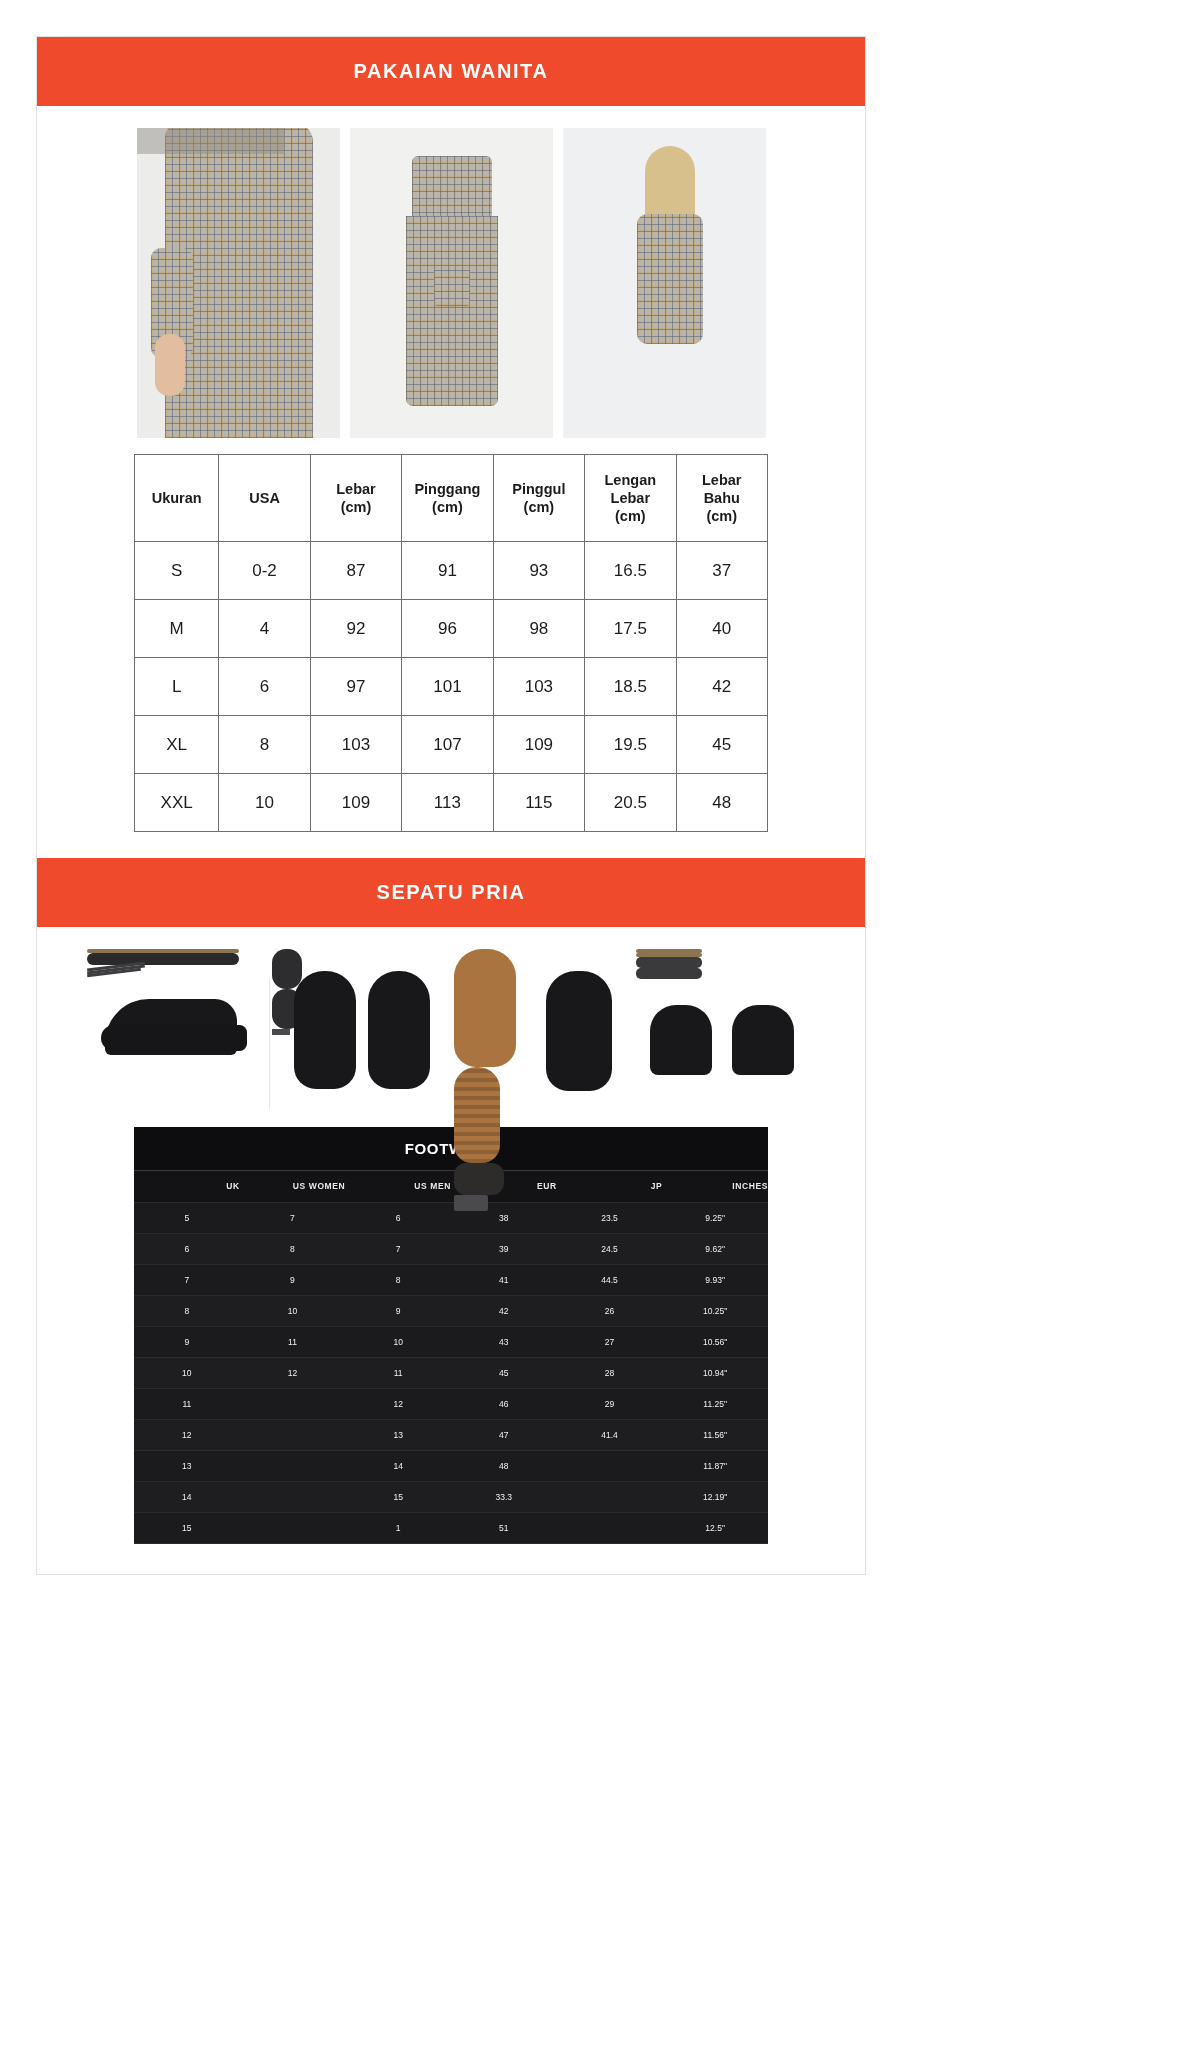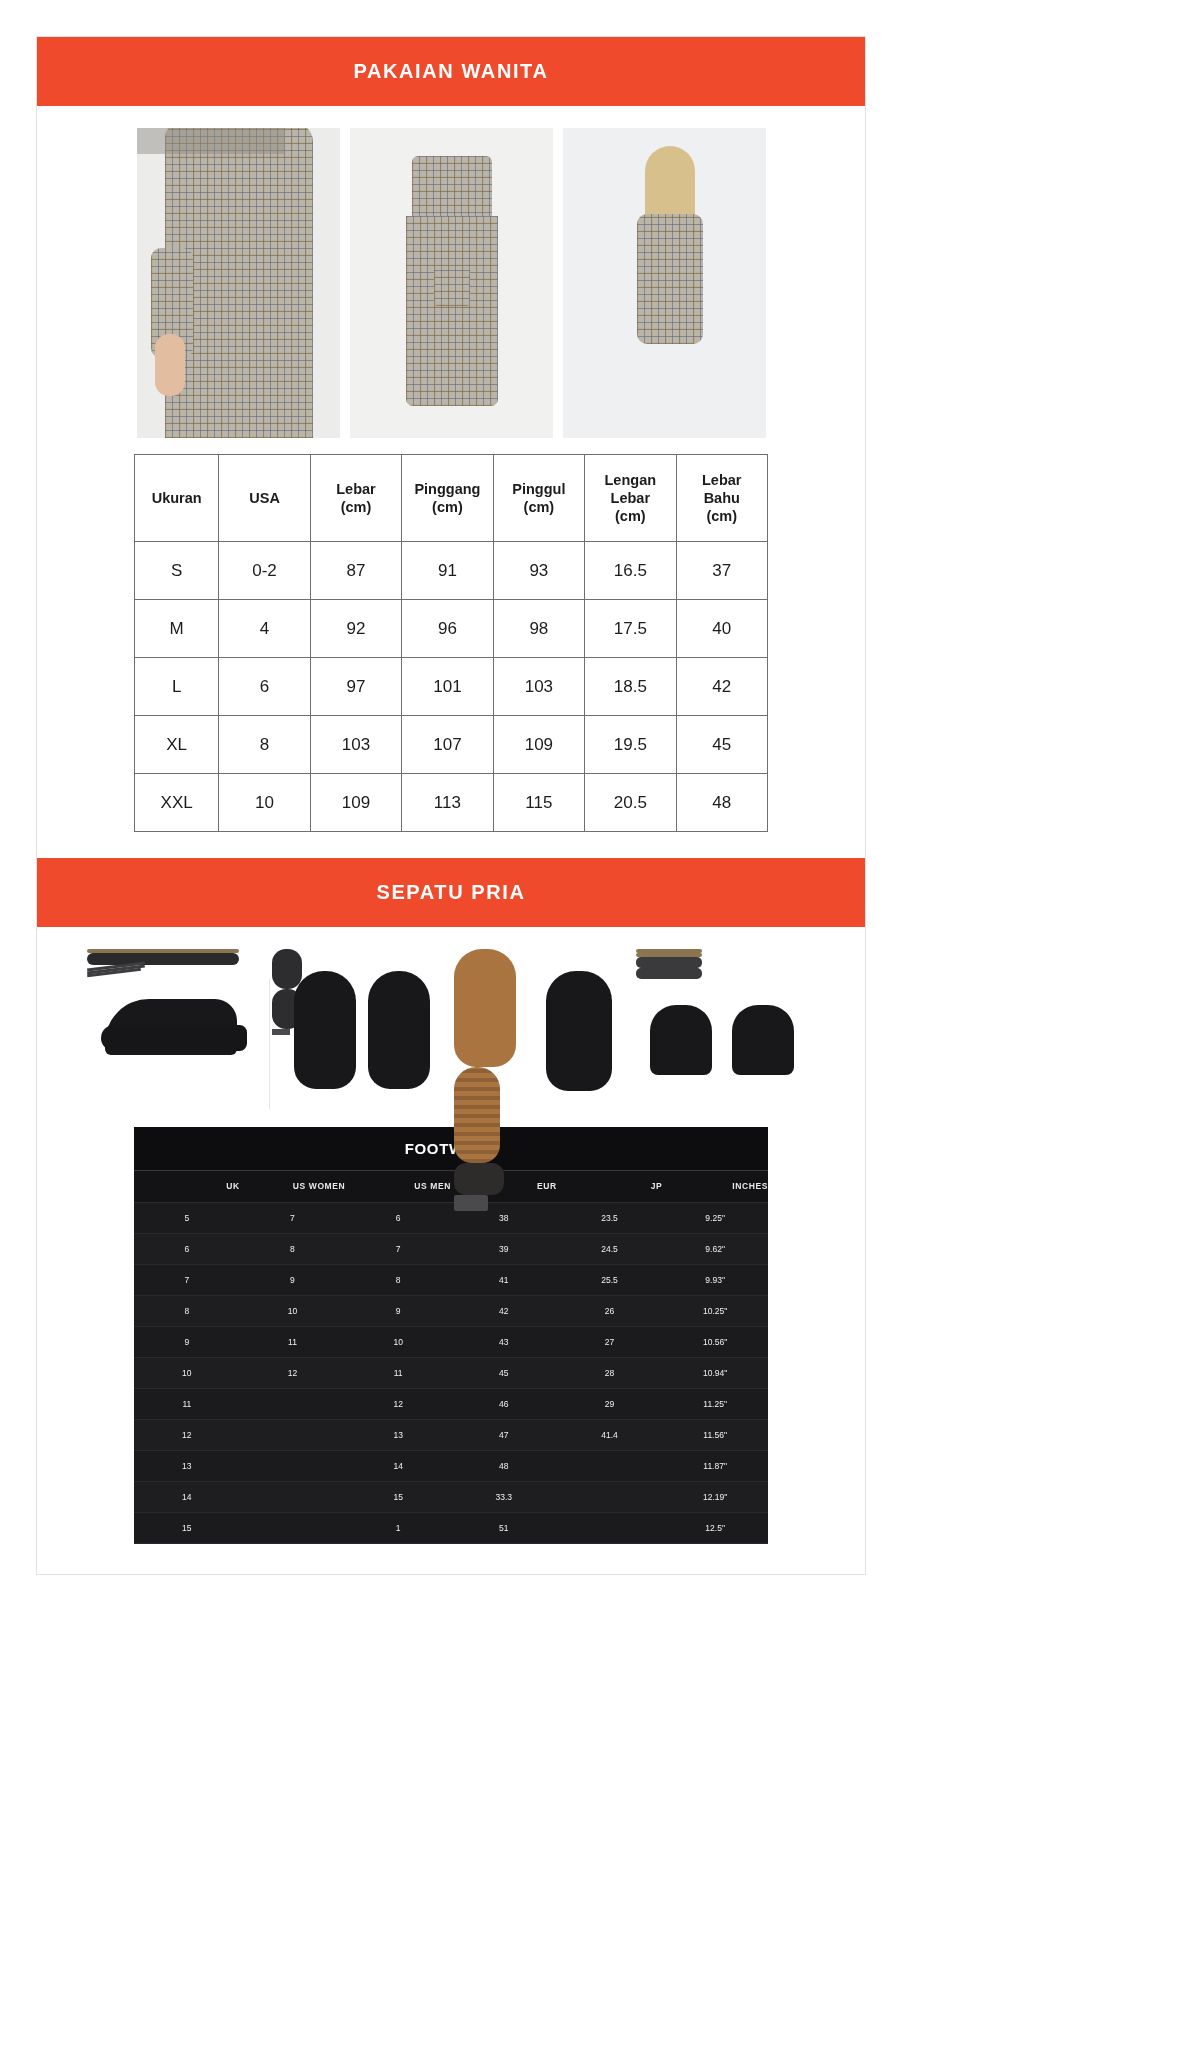--- a/index.html
+++ b/index.html
@@ -401,21 +401,21 @@
             <td class="cell">7</td>
             <td class="cell">39</td>
             <td class="cell">24.5</td>
             <td class="cell">9.62"</td>
           </tr>
           <tr>
             <td class="cell">7</td>
             <td class="cell">9</td>
             <td class="cell">8</td>
             <td class="cell">41</td>
-            <td class="cell">25.5</td>
+            <td class="cell">44.5</td>
             <td class="cell">9.93"</td>
           </tr>
           <tr>
             <td class="cell">8</td>
             <td class="cell">10</td>
             <td class="cell">9</td>
             <td class="cell">42</td>
             <td class="cell">26</td>
             <td class="cell">10.25"</td>
           </tr>

